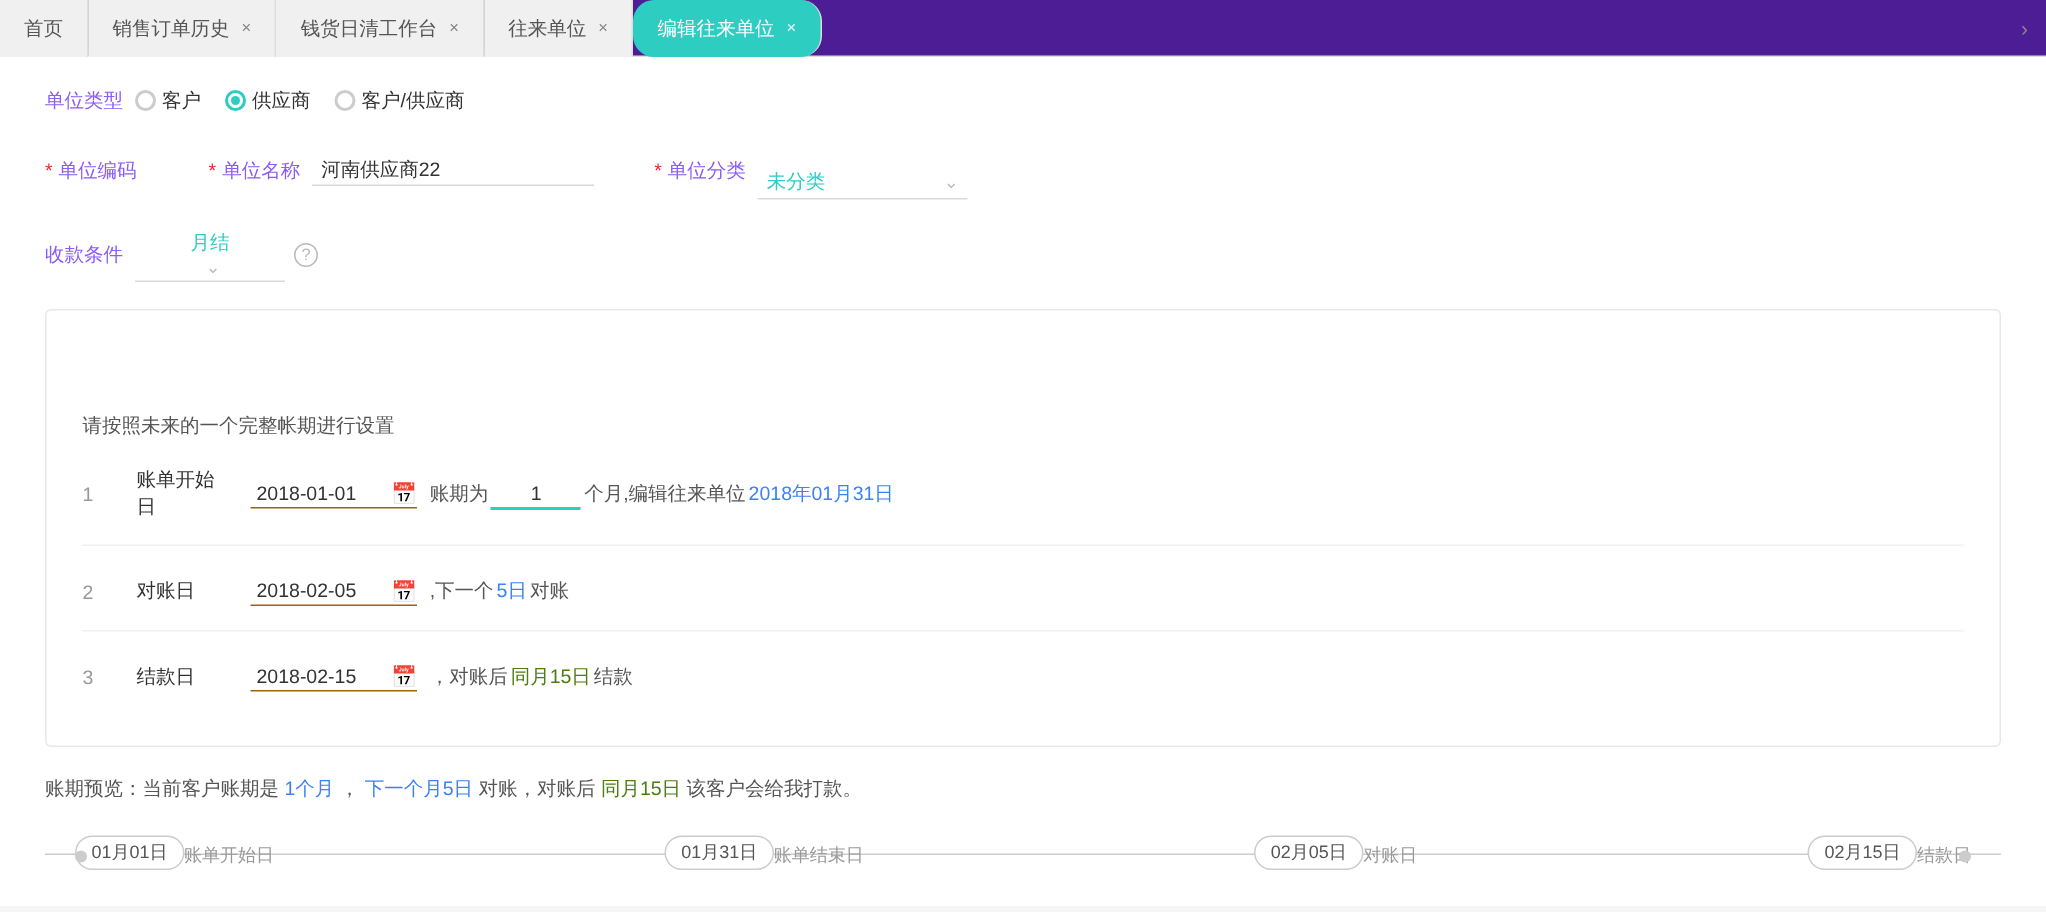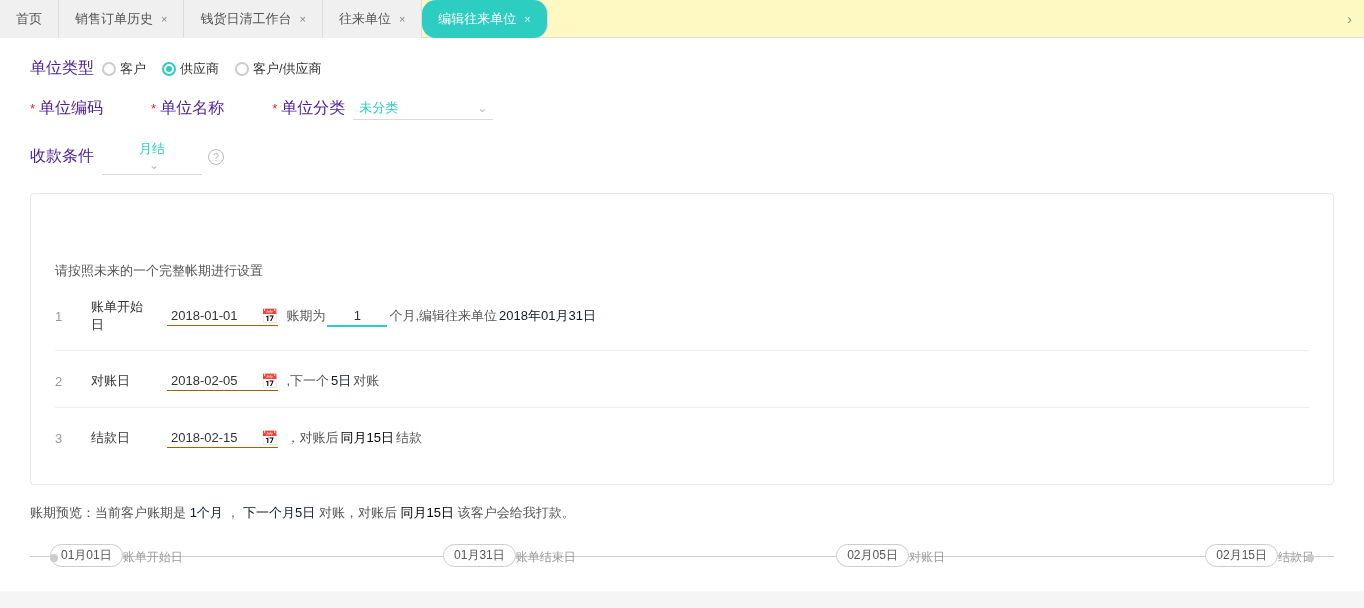--- a/index.html
+++ b/index.html
@@ -2,21 +2,21 @@
 <html><head>
   <meta charset="utf-8">
   <style>
     * { box-sizing: border-box; margin: 0; padding: 0; }
     body { font-family: 'Microsoft YaHei', Arial, sans-serif; font-size: 13px; background: #f5f5f5; color: #333; }
 
     
     .tab-bar {
       display: flex;
       align-items: center;
-      background: #fef9c3;
+      background: #4c1d95;
       border-bottom: 1px solid #ddd;
       height: 38px;
       padding: 0;
       position: relative;
     }
     .tab {
       display: flex;
       align-items: center;
       padding: 0 16px;
       height: 38px;
@@ -55,22 +55,22 @@
     }
 
     
     .form-row {
       display: flex;
       align-items: center;
       margin-bottom: 18px;
       flex-wrap: wrap;
     }
     .form-label {
-      font-size: 16px;
-      color: #4c1d95;
+      font-size: 13px;
+      color: #8b5cf6;
       margin-right: 8px;
       white-space: nowrap;
     }
     .required-star {
       color: #f5222d;
       margin-right: 4px;
     }
     .radio-group {
       display: flex;
       align-items: flex-start;
@@ -235,22 +235,22 @@
       padding: 2px 4px;
     }
     .period-suffix {
       font-size: 13px;
       color: #555;
       display: flex;
       align-items: center;
       flex-wrap: wrap;
       gap: 2px;
     }
-    .highlight-orange { color: #0f172a; }
-    .highlight-cyan { color: #000000; }
+    .highlight-orange { color: #3b82f6; }
+    .highlight-cyan { color: #4d7c0f; }
     .period-month-input {
       border: none;
       border-bottom: 2px solid #2dcdc2;
       outline: none;
       width: 60px;
       font-size: 13px;
       color: #333;
       text-align: center;
       padding: 2px 4px;
     }
@@ -370,25 +370,26 @@
   </div>
 
   <div class="form-row">
     <div class="field-group">
       <span class="required-star">*</span>
       <span class="form-label">单位编码</span>
     </div>
     <div class="field-group">
       <span class="required-star">*</span>
       <span class="form-label">单位名称</span>
+      <input type="text" class="form-input" value="河南供应商22" style="min-width: 160px;">
     </div>
     <div class="field-group">
       <span class="required-star">*</span>
       <span class="form-label">单位分类</span>
-      <div class="select-field" style="min-width:140px;">
+      <div class="select-field" style="min-width:140px;margin-top:16px;">
         <span class="select-value">未分类</span>
         <span class="select-arrow">⌄</span>
       </div>
     </div>
   </div>
 
   <div class="form-row">
     <span class="form-label">收款条件</span>
     <div class="select-field" style="min-width:100px;flex-direction:column;">
       <span class="select-value">月结</span>

